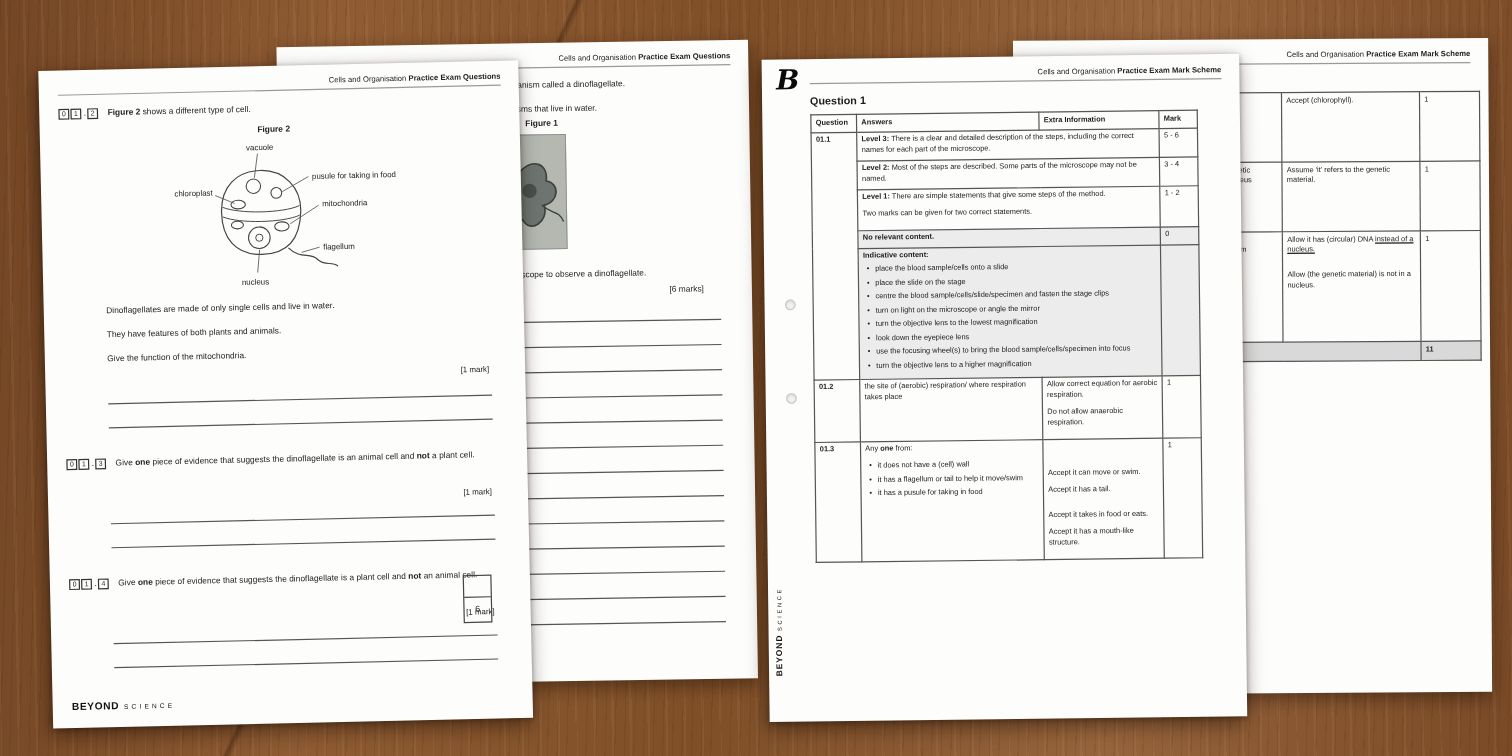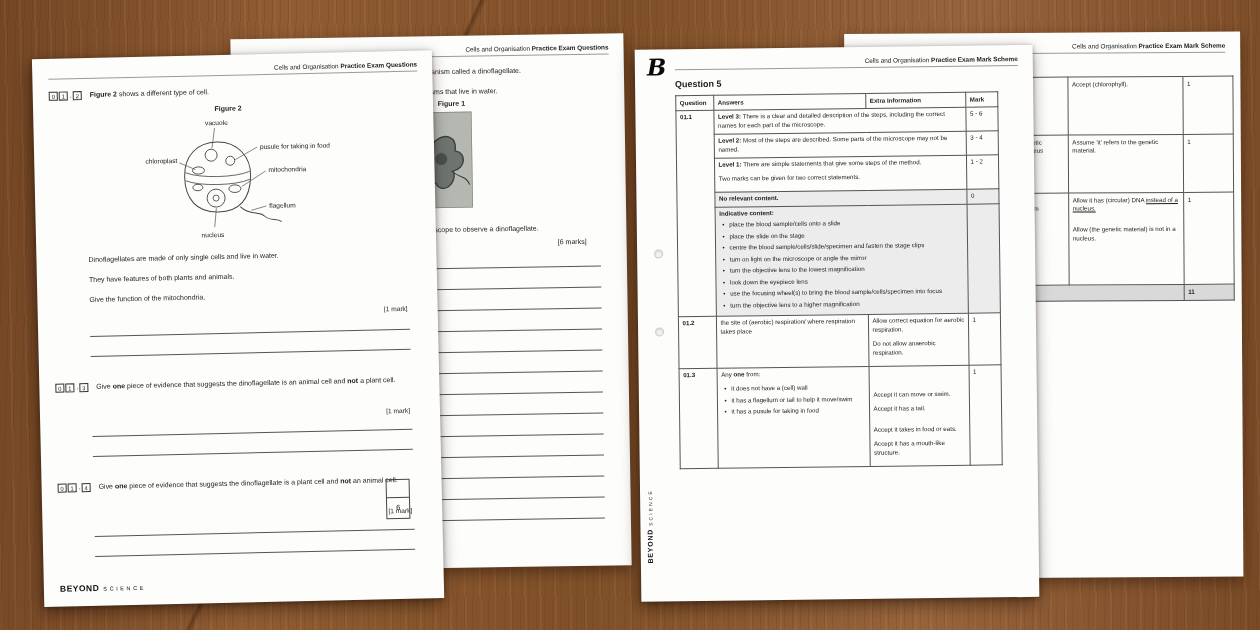--- a/index.html
+++ b/index.html
@@ -236,21 +236,21 @@
         <td colspan="3"></td>
         <td>11</td>
       </tr>
     </tbody>
       </table>
   </section>
 
   <section class="sheet front front-right">
     <div class="logo-b">B</div>
     <header class="page-head" style="left:40px"><span>Cells and Organisation </span><b>Practice Exam Mark Scheme</b></header>
-    <h2 class="ms-title">Question 5</h2>
+    <h2 class="ms-title">Question 1</h2>
 
     <table class="ms-table ms-front">
       <colgroup>
           <col style="width:38px">
           <col style="width:152px">
           <col style="width:100px">
           <col style="width:32px">
         </colgroup>
       <tbody>
           <tr>

